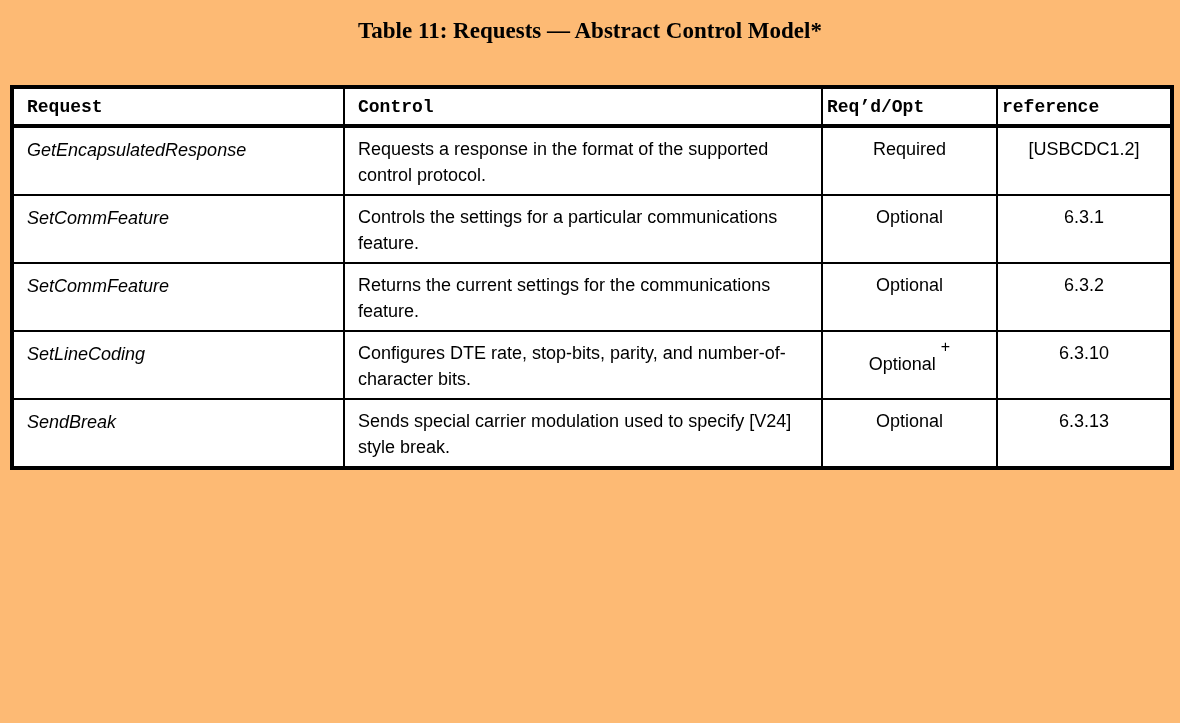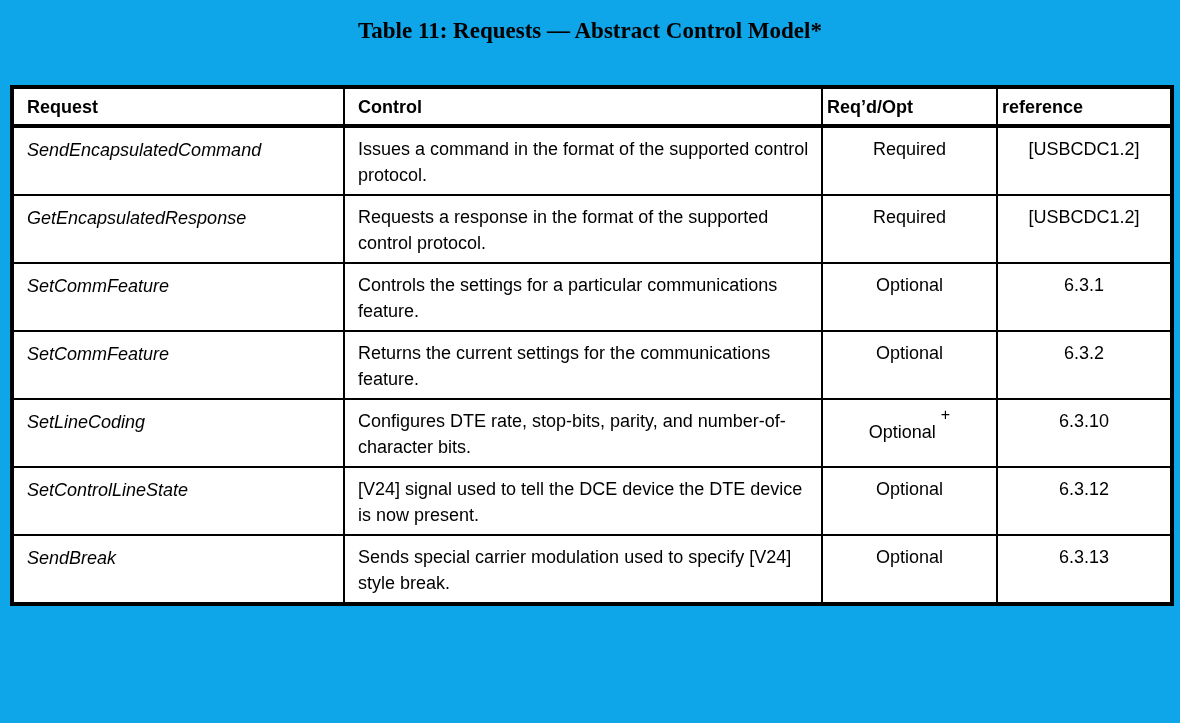--- a/index.html
+++ b/index.html
@@ -8,21 +8,21 @@
     height: 723px;
     background: #ffffff;
     font-family: "Liberation Sans", "DejaVu Sans", sans-serif;
     color: #000000;
     overflow: hidden;
   }
   .page {
     position: relative;
     width: 1180px;
     height: 723px;
-    background: #0ea5e9;
+    background: #fdba74;
   }
   .caption {
     position: absolute;
     top: 18px;
     left: 0;
     width: 1180px;
     text-align: center;
     font-family: "Liberation Serif", "DejaVu Serif", serif;
     font-weight: bold;
     font-size: 23px;
@@ -50,20 +50,21 @@
     vertical-align: top;
     overflow: hidden;
   }
   thead th {
     height: 39px;
     border-bottom: 4px solid #000000;
     font-weight: bold;
     vertical-align: middle;
     padding: 4px 4px 4px 13px;
     text-align: left;
+    font-family: Liberation Mono, monospace;
   }
   thead th.center { text-align: left; padding-left: 4px; }
   tbody tr { height: 65px; }
   tbody tr:last-child { height: 68px; }
   td { padding: 8px 8px 6px 13px; }
   td.c-request { font-style: italic; padding-top: 9px; }
   td.c-summary { }
   td.c-reqd, td.c-ref { text-align: center; padding-left: 4px; padding-right: 4px; }
   td.c-reqd.has-sup { padding-top: 19px; }
   td.c-reqd sup {
@@ -90,26 +91,20 @@
     </colgroup>
     <thead>
       <tr>
         <th>Request</th>
         <th>Control</th>
         <th class="center">Req’d/Opt</th>
         <th class="center">reference</th>
       </tr>
     </thead>
     <tbody id="table-body">
-    <tr>
-      <td class="c-request">SendEncapsulatedCommand</td>
-      <td class="c-summary">Issues a command in the format of the supported control protocol.</td>
-      <td class="c-reqd"><span>Required</span></td>
-      <td class="c-ref">[USBCDC1.2]</td>
-    </tr>
 
     <tr>
       <td class="c-request">GetEncapsulatedResponse</td>
       <td class="c-summary">Requests a response in the format of the supported control protocol.</td>
       <td class="c-reqd"><span>Required</span></td>
       <td class="c-ref">[USBCDC1.2]</td>
     </tr>
 
     <tr>
       <td class="c-request">SetCommFeature</td>
@@ -127,26 +122,20 @@
 
 
     <tr>
       <td class="c-request">SetLineCoding</td>
       <td class="c-summary">Configures DTE rate, stop-bits, parity, and number-of-character bits.</td>
       <td class="c-reqd has-sup"><span>Optional</span><sup>+</sup></td>
       <td class="c-ref">6.3.10</td>
     </tr>
 
 
-    <tr>
-      <td class="c-request">SetControlLineState</td>
-      <td class="c-summary">[V24] signal used to tell the DCE device the DTE device is now present.</td>
-      <td class="c-reqd"><span>Optional</span></td>
-      <td class="c-ref">6.3.12</td>
-    </tr>
 
     <tr>
       <td class="c-request">SendBreak</td>
       <td class="c-summary">Sends special carrier modulation used to specify [V24] style break.</td>
       <td class="c-reqd"><span>Optional</span></td>
       <td class="c-ref">6.3.13</td>
     </tr>
   </tbody>
   </table>
 

